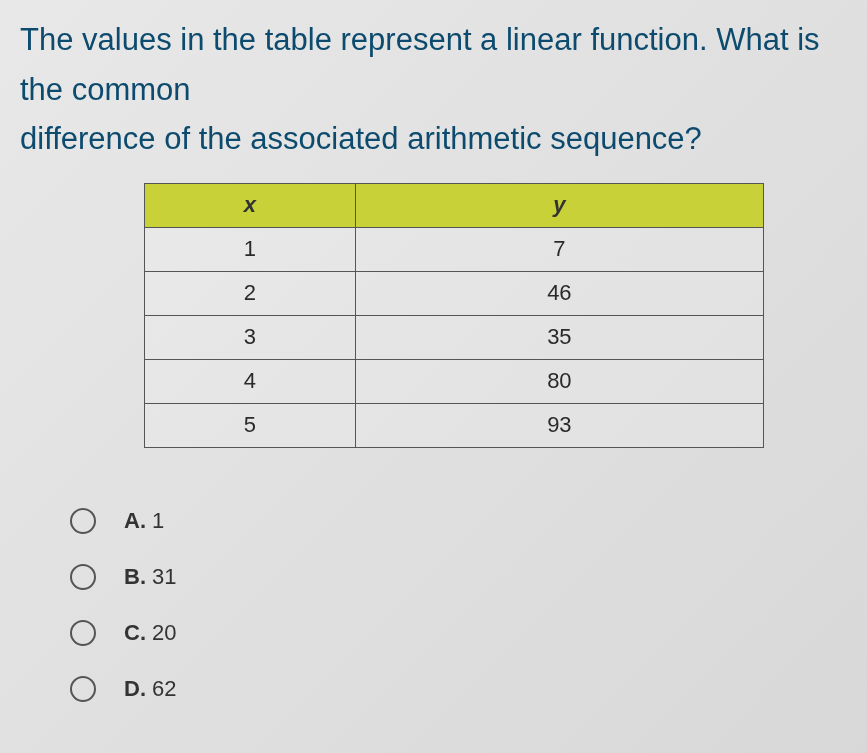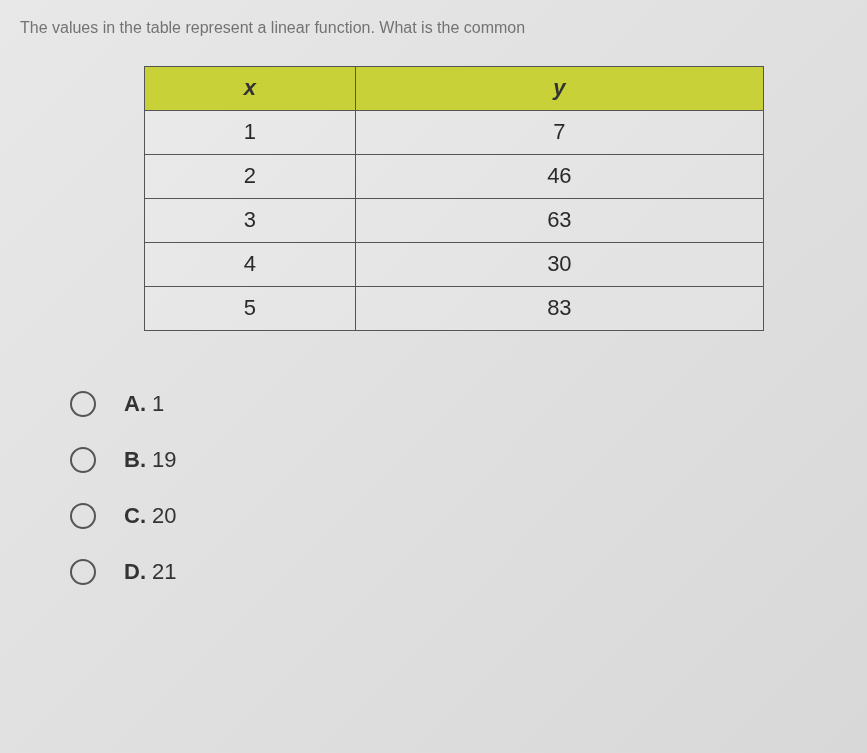--- a/index.html
+++ b/index.html
@@ -10,24 +10,24 @@
     body {
       font-family: Arial, Helvetica, sans-serif;
       background: linear-gradient(135deg, #e8e8e8 0%, #d8d8d8 100%);
       width: 867px;
       height: 753px;
       padding: 15px 20px;
       color: #333;
       position: relative;
     }
     .question-text {
-      font-size: 16px;
+      font-size: 31px;
       line-height: 1.6;
-      color: #737373;
-      margin-bottom: 25px;
+      color: #0c4a6e;
+      margin-bottom: 19px;
     }
     .table-wrapper {
       display: flex;
       justify-content: center;
       margin-bottom: 60px;
       margin-left: 40px;
     }
     table {
       border-collapse: collapse;
       width: 620px;
@@ -72,20 +72,21 @@
     }
     .option-value {
       font-size: 22px;
     }
   </style>
 </head>
 <body>
 
 <div class="question-text">
   <span>The values in the table represent a linear function. What is the common</span><br>
+  <span>difference of the associated arithmetic sequence?</span>
 </div>
 
 <div class="table-wrapper">
   <table>
     <thead>
       <tr>
         <th>x</th>
         <th>y</th>
       </tr>
     </thead>
@@ -93,48 +94,48 @@
       <tr>
         <td>1</td>
         <td>7</td>
       </tr>
       <tr>
         <td>2</td>
         <td>46</td>
       </tr>
       <tr>
         <td>3</td>
-        <td>63</td>
+        <td>35</td>
       </tr>
       <tr>
         <td>4</td>
-        <td>30</td>
+        <td>80</td>
       </tr>
       <tr>
         <td>5</td>
-        <td>83</td>
+        <td>93</td>
       </tr>
     </tbody>
   </table>
 </div>
 
 <div class="options">
   <div class="option">
     <div class="radio"></div>
     <span class="option-letter">A.</span>
     <span class="option-value">1</span>
   </div>
   <div class="option">
     <div class="radio"></div>
     <span class="option-letter">B.</span>
-    <span class="option-value">19</span>
+    <span class="option-value">31</span>
   </div>
   <div class="option">
     <div class="radio"></div>
     <span class="option-letter">C.</span>
     <span class="option-value">20</span>
   </div>
   <div class="option">
     <div class="radio"></div>
     <span class="option-letter">D.</span>
-    <span class="option-value">21</span>
+    <span class="option-value">62</span>
   </div>
 </div>
 
 </body></html>

